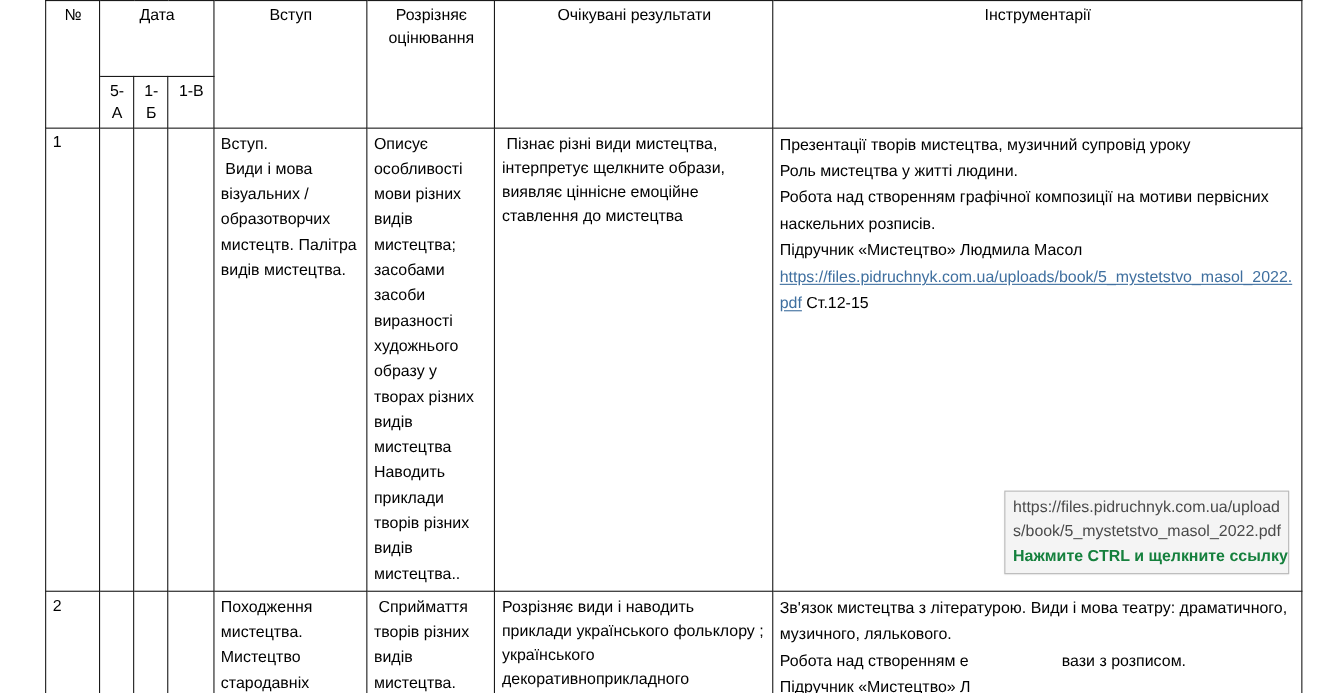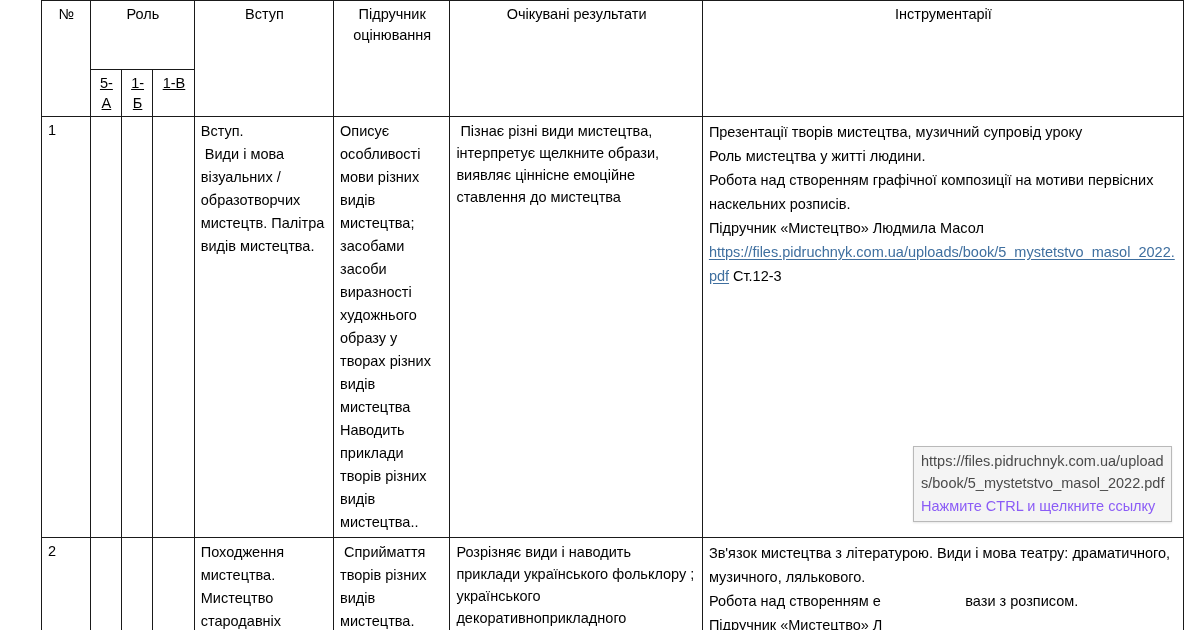--- a/index.html
+++ b/index.html
@@ -53,21 +53,20 @@
   
   tr.hrow1 > th { height: 62px; }
   tr.hrow2 > th { height: 36px; }
 
   th.sub {
     text-align: center;
     vertical-align: top;
     font-size: 14.5px;
     line-height: 20px;
     padding: 4px 2px 2px 4px;
-    text-decoration: underline;
   }
 
   
   col.c-no    { width: 47px; }
   col.c-da    { width: 30px; }
   col.c-db    { width: 30px; }
   col.c-dv    { width: 40px; }
   col.c-theme { width: 134px; }
   col.c-orient{ width: 112px; }
   col.c-res   { width: 243px; }
@@ -112,22 +111,22 @@
     color: #3d3d3d;
     box-shadow: 0 1px 2px rgba(0,0,0,0.10);
     z-index: 50;
   }
   .tooltip .url {
     color: #4a4a4a;
     word-break: break-all;
     display: block;
   }
   .tooltip .hint {
-    color: #8b5cf6;
-    font-weight: normal;
+    color: #15803d;
+    font-weight: bold;
     display: block;
     margin-top: 1px;
     white-space: nowrap;
   }
 </style>
 </head>
 <body>
 
 <div class="page">
 
@@ -138,24 +137,24 @@
         <col class="c-db">
         <col class="c-dv">
       <col class="c-theme">
         <col class="c-orient">
         <col class="c-res">
         <col class="c-instr">
     </colgroup>
     <thead>
       <tr class="hrow1">
         <th rowspan="2" class="num">№</th>
-        <th colspan="3" class="ctr">Роль</th>
+        <th colspan="3" class="ctr">Дата</th>
         <th rowspan="2" class="ctr">Вступ</th>
         <th rowspan="2" class="ctr">
-          <span class="hl">Підручник</span>
+          <span class="hl">Розрізняє</span>
           <span class="hl">оцінювання</span>
         </th>
         <th rowspan="2" class="ctr">Очікувані результати</th>
         <th rowspan="2" class="ctr">Інструментарії</th>
       </tr>
       <tr class="hrow2">
         <th class="sub">5-А</th>
         <th class="sub">1-Б</th>
         <th class="sub">1-В</th>
       </tr>
@@ -167,21 +166,21 @@
         <td class="cell"></td>
         <td class="cell"></td>
         <td class="cell theme nowrapish">Вступ.
  Види і мова візуальних / образотворчих мистецтв. Палітра видів мистецтва.</td>
         <td class="cell orient nowrapish">Описує особливості мови різних видів мистецтва; засобами засоби виразності художнього образу у творах різних видів мистецтва Наводить приклади творів різних видів мистецтва..</td>
         <td class="cell res nowrapish"> Пізнає різні види мистецтва, інтерпретує щелкните образи, виявляє ціннісне емоційне ставлення до мистецтва</td>
         <td class="cell instr"><span class="nowrapish">Презентації творів мистецтва, музичний супровід уроку
 Роль мистецтва у житті людини.
 Робота над створенням графічної композиції на мотиви первісних наскельних розписів.
 Підручник «Мистецтво» Людмила Масол
-</span><a class="link" href="#">https://files.pidruchnyk.com.ua/uploads/book/5_mystetstvo_masol_2022.pdf</a><span> Ст.12-3</span></td>
+</span><a class="link" href="#">https://files.pidruchnyk.com.ua/uploads/book/5_mystetstvo_masol_2022.pdf</a><span> Ст.12-15</span></td>
       </tr>
       <tr class="r2">
         <td class="num">2</td>
         <td class="cell"></td>
         <td class="cell"></td>
         <td class="cell"></td>
         <td class="cell theme nowrapish">Походження мистецтва. Мистецтво стародавніх цивілізацій</td>
         <td class="cell orient nowrapish"> Сприймаття творів різних видів мистецтва. Передає враження від творів вербально/неверб ально, різними художніми засобами. Висловлює власне ставлення до</td>
         <td class="cell res nowrapish">Розрізняє види і наводить приклади українського фольклору ; українського декоративноприкладного мистецтва</td>
         <td class="cell instr"><span class="nowrapish">Зв'язок мистецтва з літературою. Види і мова театру: драматичного, музичного, лялькового.

